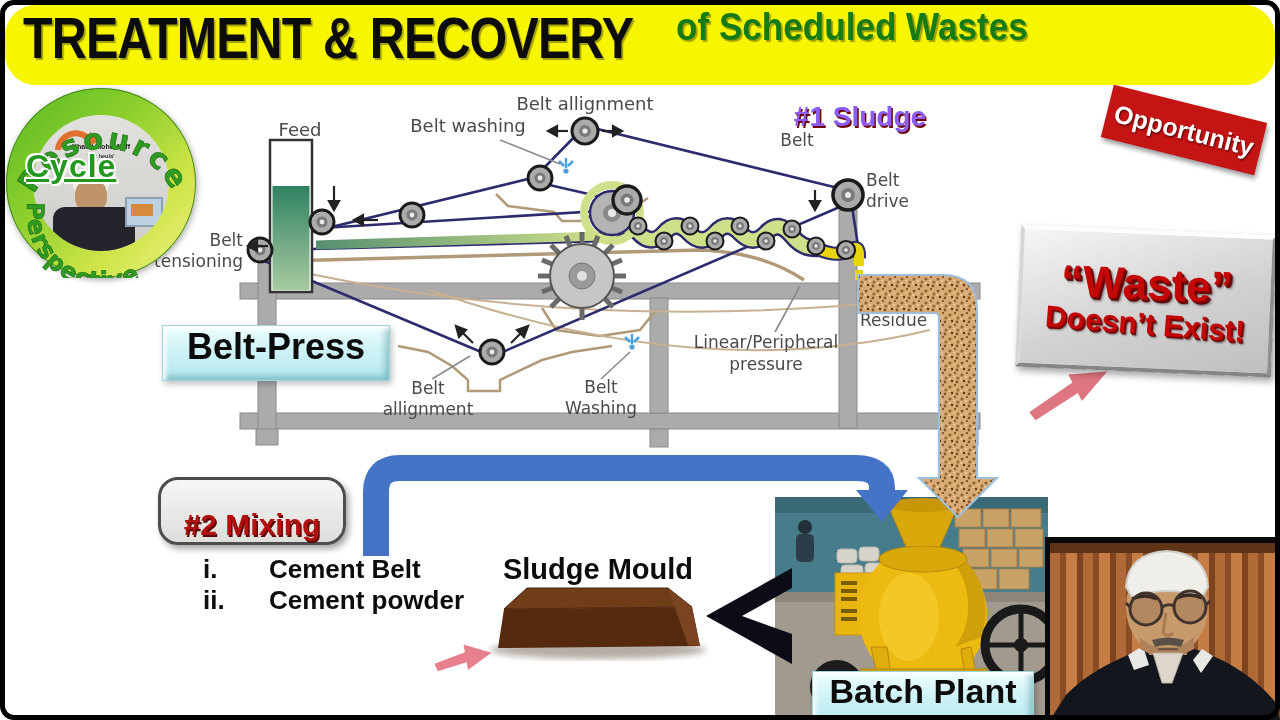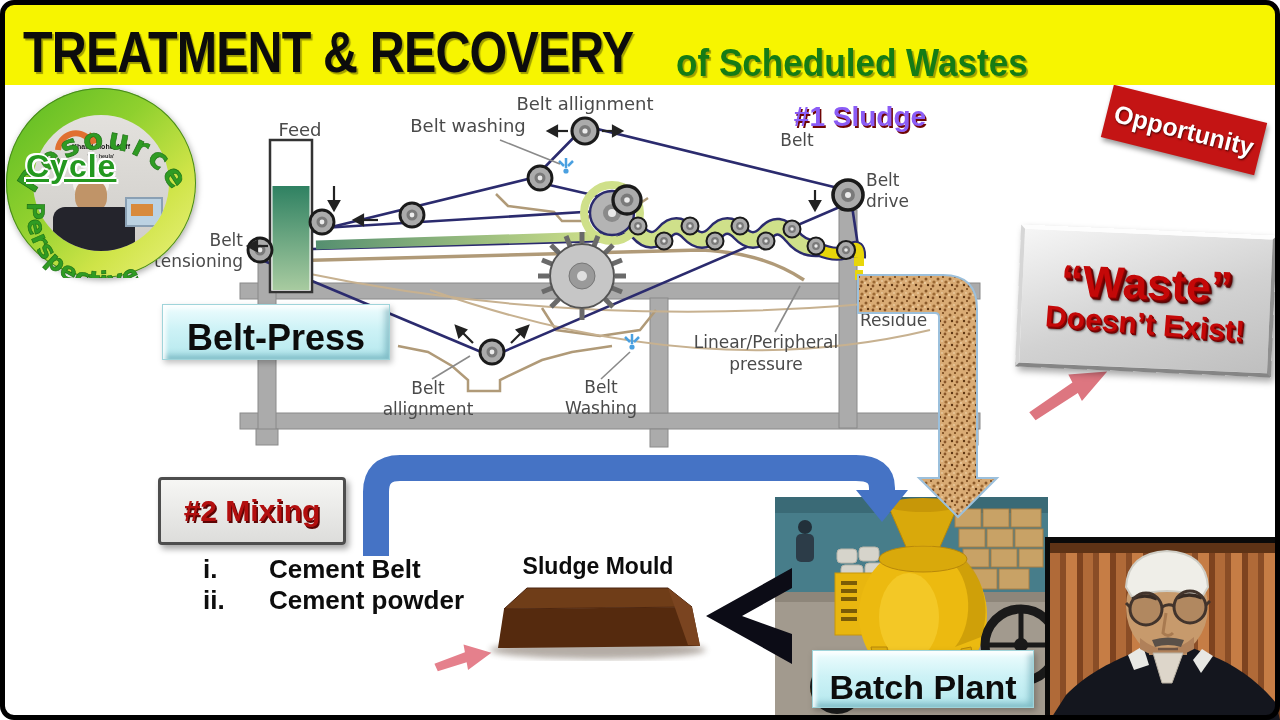--- a/index.html
+++ b/index.html
@@ -3,21 +3,21 @@
 <meta charset="utf-8">
 <style>
   html,body{margin:0;padding:0;background:#000;}
   #slide{position:relative;width:1280px;height:720px;background:#fff;overflow:hidden;
          font-family:"Liberation Sans",sans-serif;}
   .abs{position:absolute;}
   #border-overlay{position:absolute;inset:0;border:5px solid #000;border-radius:14px;
                   pointer-events:none;z-index:60;}
   
   #banner{left:5px;top:5px;right:5px;height:80px;background:#f7f500;z-index:5;
-          display:flex;align-items:flex-end;padding-left:18px;gap:16px;}
+          display:flex;align-items:flex-start;padding-left:18px;gap:16px;border-radius:31px;}
   #title-main{font-size:57px;font-weight:bold;color:#0c0c0c;letter-spacing:-1px;
               display:inline-block;transform:scaleX(.85);transform-origin:left center;
               text-shadow:2px 2px 1px rgba(0,0,0,.35);white-space:nowrap;}
   #title-sub{font-size:39px;font-weight:bold;color:#157c15;display:inline-block;
              transform:scaleX(.9) translateX(-90px);transform-origin:left center;
              text-shadow:2px 2px 1px rgba(0,0,0,.35);white-space:nowrap;}
   
   #logo{left:6px;top:88px;width:190px;height:190px;border-radius:50%;z-index:6;
         background:linear-gradient(135deg,#56b922,#8fd02e 40%,#cfe448 70%,#edf282);
         box-shadow:1px 2px 6px rgba(0,0,0,.35), inset 0 0 0 1px #46891e;}
@@ -28,49 +28,49 @@
   .logo-caption{position:absolute;left:0;right:0;top:38px;text-align:center;
                 font-size:5.5px;font-weight:bold;color:#333;}
   #logo-cycle{position:absolute;left:20px;top:60px;font-size:32px;font-weight:bold;
               color:#23981f;letter-spacing:1px;z-index:3;
               text-shadow:2px 0 #fff,-2px 0 #fff,0 2px #fff,0 -2px #fff,2px 2px #fff,-2px -2px #fff;text-decoration:underline;}
   
   #step1{left:765px;top:100px;width:190px;text-align:center;z-index:4;
          font-size:28px;font-weight:bold;color:#8b5cf6;line-height:33px;
          text-shadow:1.5px 1.5px 0 #6e0505;}
   .bevel-cyan{background:linear-gradient(180deg,#effdfe 0%,#cdf2f6 45%,#b5e8ee 100%);
-              border:1px solid #9fd4da;display:flex;align-items:flex-end;justify-content:center;
+              border:1px solid #9fd4da;display:flex;align-items:flex-start;justify-content:center;
               font-weight:bold;color:#0c0c0c;z-index:4;
-              box-shadow:inset 3px 3px 4px rgba(255,255,255,.95),inset -4px -4px 6px rgba(0,90,110,.3),2px 3px 6px rgba(0,0,0,.25);}
+              box-shadow:inset 3px 3px 4px rgba(255,255,255,.95),inset -4px -4px 6px rgba(0,90,110,.3),2px 3px 6px rgba(0,0,0,.25);margin-top:21px;}
   #belt-press-label{left:162px;top:304px;width:226px;height:54px;font-size:36px;}
   #batch-plant-label{left:812px;top:650px;width:220px;height:56px;font-size:34px;z-index:7;}
   #opportunity{left:1105px;top:103px;width:158px;height:54px;background:#c41414;z-index:4;
                transform:rotate(14deg);display:flex;align-items:center;justify-content:center;
                box-shadow:2px 3px 5px rgba(0,0,0,.4);}
   #opportunity span{color:#fff;font-size:25px;font-weight:bold;text-shadow:1px 1px 2px #4a0303;}
   #waste-sign{left:1018px;top:230px;width:248px;height:134px;z-index:4;transform:rotate(2.5deg);
               background:linear-gradient(160deg,#f6f6f6,#d2d2d2 55%,#bfbfbf);
               border:4px solid;border-color:#fdfdfd #909090 #858585 #d6d6d6;
               box-shadow:3px 4px 7px rgba(0,0,0,.35);
               display:flex;flex-direction:column;align-items:center;justify-content:center;}
   #waste-l1{font-size:44px;font-weight:bold;color:#c40808;line-height:46px;
             text-shadow:1px 1px 0 #8a0404,2px 2px 0 #710303,3px 3px 1px #560202,4px 4px 3px rgba(0,0,0,.45);}
   #waste-l2{font-size:30px;font-weight:bold;color:#c40808;line-height:34px;transform:rotate(2deg);
             text-shadow:1px 1px 0 #8a0404,2px 2px 0 #710303,3px 3px 2px rgba(0,0,0,.45);}
-  #step2-box{left:158px;top:477px;width:182px;height:62px;z-index:4;border-radius:4px;
+  #step2-box{left:158px;top:477px;width:182px;height:62px;z-index:4;border-radius:20px;
              background:linear-gradient(180deg,#f6f6f4,#dddddb);border:3px solid #4d4d4d;
              box-shadow:3px 4px 6px rgba(0,0,0,.35);
-             display:flex;align-items:center;justify-content:center;}
+             display:flex;align-items:flex-end;justify-content:center;}
   #step2-box span{font-size:30px;font-weight:bold;color:#b30f0f;text-shadow:1.5px 1.5px 0 #5e0404;}
   #mix-list{left:203px;top:554px;z-index:4;font-size:26px;font-weight:bold;color:#0d0d0d;line-height:31px;}
   .mix-row{display:flex;}
   .mix-num{width:66px;}
   .hl-gypsum{background:linear-gradient(transparent 50%,rgba(214,92,92,.9) 50%,rgba(214,92,92,.9) 94%,transparent 94%);padding:0 3px;}
   #mould-label{left:498px;top:553px;width:200px;text-align:center;z-index:4;
-               font-size:23px;font-weight:bold;color:#0c0c0c;}
+               font-size:29px;font-weight:bold;color:#0c0c0c;}
   
   #photo{left:775px;top:497px;width:273px;height:223px;z-index:2;overflow:hidden;background:#477d8a;}
   #webcam{left:1045px;top:537px;width:235px;height:183px;z-index:10;box-sizing:border-box;
           border-top:6px solid #0a0a0a;border-left:5px solid #0a0a0a;
           background:
             linear-gradient(#5e3316 0 10px,rgba(0,0,0,0) 10px),
             repeating-linear-gradient(90deg,#b06a38 0 10px,#8a4d26 10px 16px,#c67d45 16px 27px,#7e431f 27px 33px);}
   #diagram-layer{left:0;top:0;width:1280px;height:720px;z-index:3;}
   svg text{font-family:"DejaVu Sans",sans-serif;}
   .dlabel{fill:#4a4a4a;font-size:17px;}

